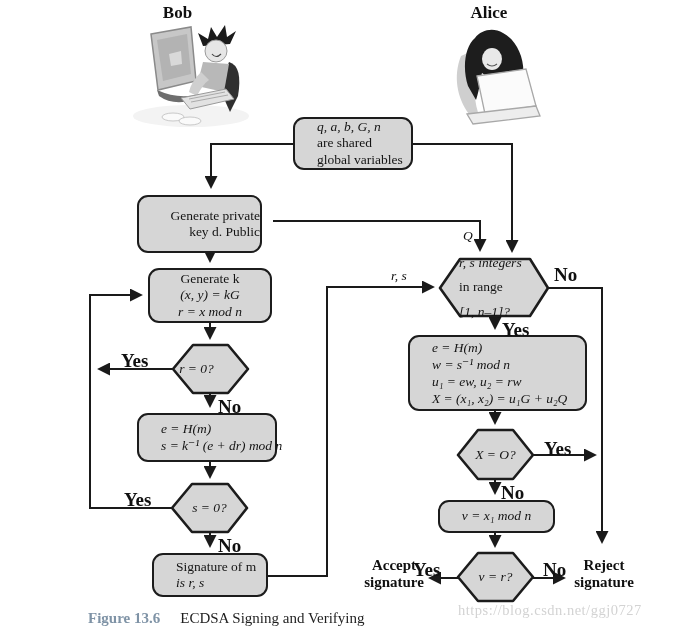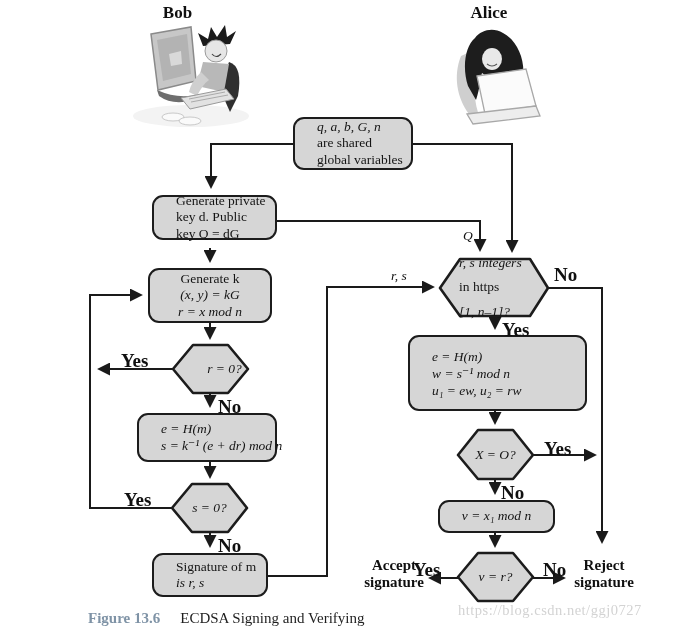--- a/index.html
+++ b/index.html
@@ -110,24 +110,23 @@
 
   <div class="abs actor-title" style="left:145px;top:3px;width:65px;">Bob</div>
   <div class="abs actor-title" style="left:454px;top:3px;width:70px;">Alice</div>
 
   <div class="node pad" style="left:293px;top:117px;width:120px;height:53px;">
     <div class="ln math">q, a, b, G, n</div>
     <div class="ln">are shared</div>
     <div class="ln">global variables</div>
   </div>
 
-  <div class="node pad" style="left:152px;top:195px;width:125px;height:45px;">
+  <div class="node pad" style="left:137px;top:195px;width:125px;height:58px;text-align:right;">
     <div class="ln">Generate private</div>
     <div class="ln">key d. Public</div>
-    <div class="ln">key  Q = dG</div>
   </div>
 
   <div class="node center" style="left:148px;top:268px;width:124px;height:55px;">
     <div class="ln">Generate k</div>
     <div class="ln math">(x, y) = kG</div>
     <div class="ln math">r = x mod n</div>
   </div>
 
   <div class="node pad" style="left:137px;top:413px;width:140px;height:49px;">
     <div class="ln math">e = H(m)</div>
@@ -136,31 +135,32 @@
 
   <div class="node pad" style="left:152px;top:553px;width:116px;height:44px;">
     <div class="ln">Signature of m</div>
     <div class="ln math">is r, s</div>
   </div>
 
   <div class="node pad" style="left:408px;top:335px;width:179px;height:76px;line-height:17px;">
     <div class="ln math">e = H(m)</div>
     <div class="ln math">w = s⁻¹ mod n</div>
     <div class="ln math">u₁ = ew, u₂ = rw</div>
+    <div class="ln math">X = (x₁, x₂) = u₁G + u₂Q</div>
   </div>
 
   <div class="node center math" style="left:438px;top:500px;width:117px;height:33px;font-family:Liberation Serif, serif;">
     <div class="ln">v = x₁ mod n</div>
   </div>
 
-  <div class="hexlab" style="left:187px;top:345px;width:75px;height:48px;">r = 0?</div>
+  <div class="hexlab" style="left:159px;top:345px;width:75px;height:48px;">r = 0?</div>
   <div class="hexlab" style="left:172px;top:484px;width:75px;height:48px;">s = 0?</div>
   <div class="hexlab plain" style="left:459px;top:260px;width:88px;height:55px;line-height:18.5px;gap:6px;">
     <div class="math">r, s integers</div>
-    <div>in https</div>
+    <div>in range</div>
     <div class="math">[1, n–1]?</div>
   </div>
   <div class="hexlab" style="left:458px;top:430px;width:75px;height:49px;">X = O?</div>
   <div class="hexlab" style="left:458px;top:553px;width:75px;height:48px;">v = r?</div>
 
   <div class="var-label" style="left:463px;top:228px;">Q</div>
   <div class="var-label" style="left:391px;top:268px;">r, s</div>
   <div class="edge-label" style="left:121px;top:350px;">Yes</div>
   <div class="edge-label" style="left:218px;top:396px;">No</div>
   <div class="edge-label" style="left:124px;top:489px;">Yes</div>

